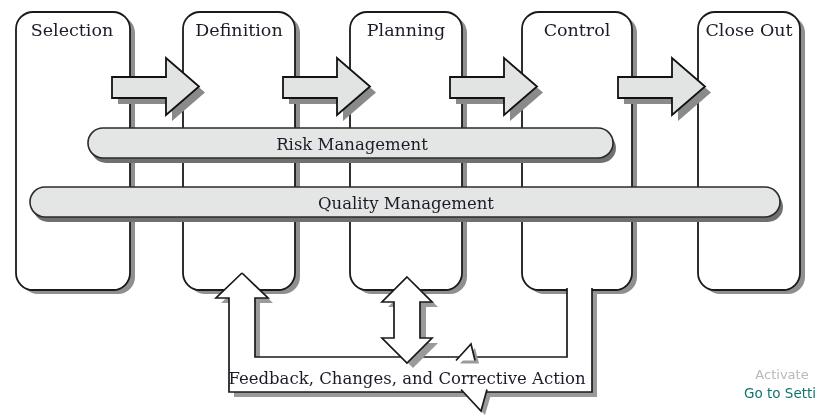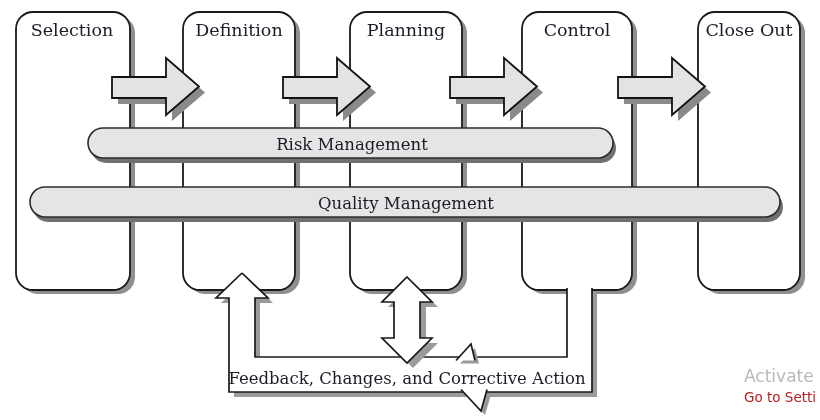--- a/index.html
+++ b/index.html
@@ -37,22 +37,22 @@
     position: absolute;
     top: 368px;
     left: 744px;
     width: 76px;
     height: 46px;
     overflow: hidden;
     font-family: "DejaVu Sans", "Liberation Sans", sans-serif;
     white-space: nowrap;
     line-height: 1;
   }
-  .watermark .wm1 { font-size: 17px; color: #b9b9b9; margin: 0 0 6px 0; }
-  .watermark .wm2 { font-size: 13.5px; color: #b91c1c; margin: 0; }
+  .watermark .wm1 { font-size: 13px; color: #b9b9b9; margin: 0 0 6px 0; text-align: center; }
+  .watermark .wm2 { font-size: 13.5px; color: #0f766e; margin: 0; }
 </style>
 </head>
 <body>
 
 <div class="stage">
   <svg width="820" height="420" viewBox="0 0 820 420">
 
     <g>
       <rect class="box-shadow" x="21" y="16" width="114" height="278" rx="17"></rect>
       <rect class="box-shadow" x="188" y="16" width="112" height="278" rx="17"></rect>

